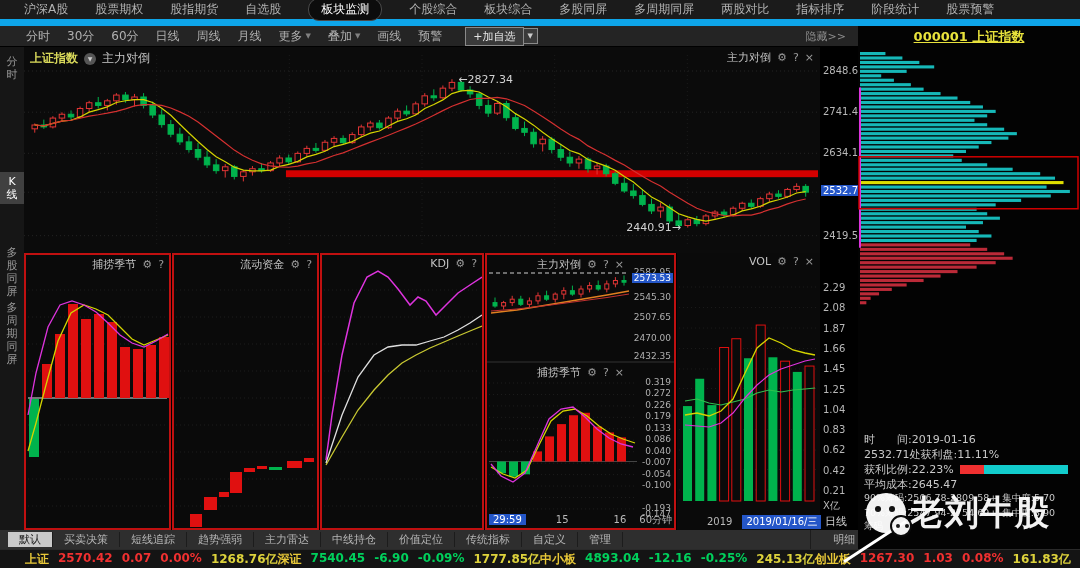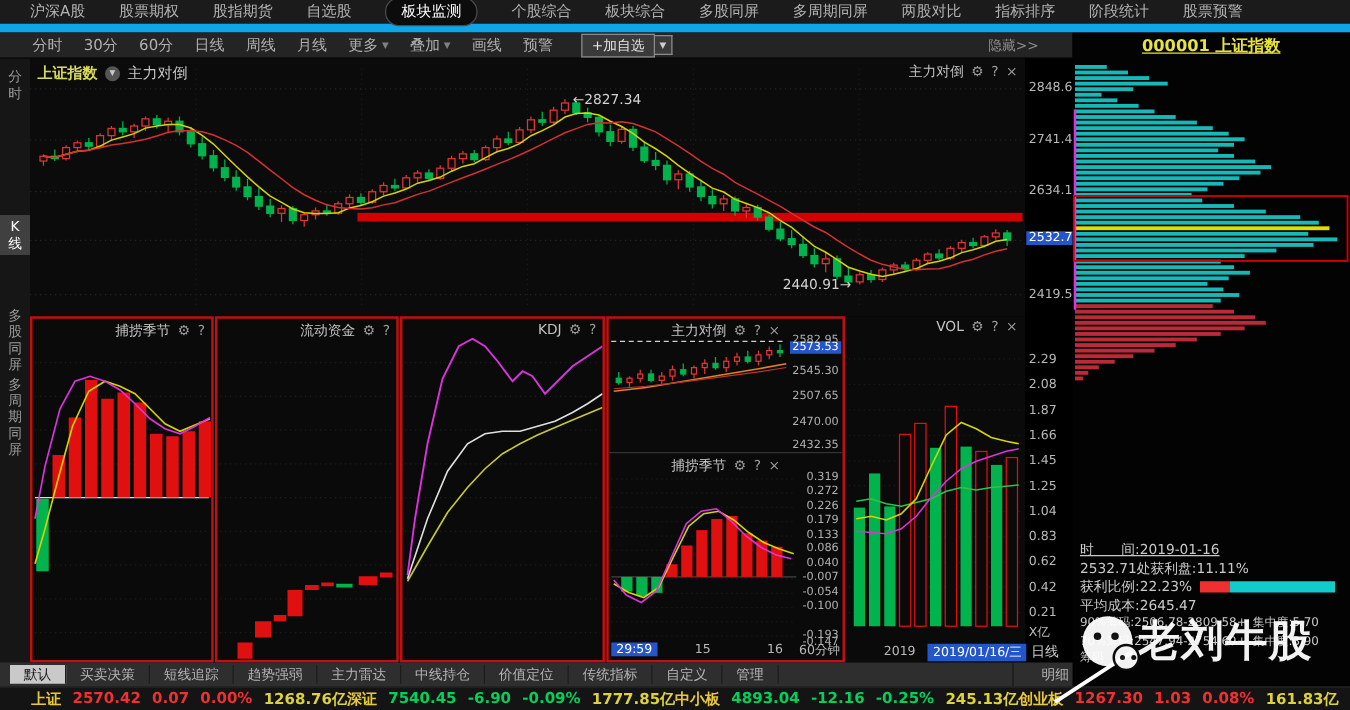--- a/index.html
+++ b/index.html
@@ -10,21 +10,21 @@
 .topmenu{position:absolute;left:0;top:0;width:1080px;height:26px;background:#1b1b1b;display:flex;align-items:center;padding-left:24px;gap:27px;border-bottom:7px solid #0ea5e9}
 .menu-item{font-size:12px;color:#b2b2b2;white-space:nowrap;cursor:pointer}
 .menu-item.active{background:#0c0c0c;border:1px solid #4a4a4a;border-radius:11px;padding:2px 12px;color:#fff}
 
 .toolbar{position:absolute;left:0;top:26px;width:858px;height:21px;background:#242424;display:flex;align-items:center;padding-left:26px;gap:17px;border-bottom:1px solid #000}
 .tb-item{font-size:12px;color:#b0b0b0;white-space:nowrap;cursor:pointer;display:flex;align-items:center;gap:3px}
 .tb-item .caret{font-size:7px;color:#808080}
 .addwatch{display:flex;align-items:center;margin-left:6px}
 .aw-btn{font-size:11px;color:#e4e4e4;background:#3a3a3a;border:1px solid #8a8a8a;padding:1px 7px;cursor:pointer}
 .aw-dd{font-size:7px;color:#ccc;background:#3a3a3a;border:1px solid #8a8a8a;border-left:none;padding:3px 4px;cursor:pointer}
-.hide-link{margin-left:auto;margin-right:27px;font-size:11px;color:#8d8d8d;cursor:pointer}
+.hide-link{margin-left:auto;margin-right:12px;font-size:11px;color:#8d8d8d;cursor:pointer}
 
 .sidebar{position:absolute;left:0;top:47px;width:24px;height:521px;background:#161616}
 .sb-item{position:absolute;left:0;width:24px;text-align:center;font-size:11px;color:#9a9a9a;line-height:13px;cursor:pointer;padding:3px 0}
 .sb-item.active{background:#404040;color:#fff}
 
 .main-chart{position:absolute;left:24px;top:47px;width:796px;height:206px;background:#0b0b0b}
 .main-chart svg{position:absolute;left:0;top:0}
 .mc-head-left{position:absolute;left:6px;top:3px;display:flex;align-items:center;gap:6px;z-index:3}
 .mc-sym{font-size:12px;color:#d9d95a;font-weight:bold;cursor:pointer}
 .ddc{width:12px;height:12px;border-radius:50%;background:#555;color:#ccc;font-size:6px;display:flex;align-items:center;justify-content:center;cursor:pointer}
@@ -687,21 +687,21 @@
         <rect x="2" y="230.95000000000002" width="63.6" height="3.1" fill="#bb2a38"></rect>
         <rect x="2" y="235.4" width="46.64" height="3.1" fill="#bb2a38"></rect>
         <rect x="2" y="239.85000000000002" width="31.8" height="3.1" fill="#bb2a38"></rect>
         <rect x="2" y="244.3" width="19.080000000000002" height="3.1" fill="#bb2a38"></rect>
         <rect x="2" y="248.75" width="10.600000000000001" height="3.1" fill="#bb2a38"></rect>
         <rect x="2" y="253.20000000000002" width="6.36" height="3.1" fill="#bb2a38"></rect>
         <line x1="2" x2="2" y1="39.6" y2="199.8" stroke="#dd33dd" stroke-width="2"></line>
         <rect x="1" y="108.80000000000001" width="219" height="51.95" fill="none" stroke="#d00000" stroke-width="1.5"></rect>
       </svg>
     <div class="rp-info" id="rpinfo">
-        <div class="irow" style="top: 28px; text-decoration: underline;">
+        <div class="irow" style="top: 28px;">
           <span>时　　间:2019-01-16</span>
         </div>
         <div class="irow" style="top: 43px;">
           <span>2532.71处获利盘:11.11%</span>
         </div>
         <div class="irow" style="top: 58px;">
           <span>获利比例:22.23%</span>
           <span class="ratio-bar">
             <span class="rb-red" style="width: 24px;"></span>
             <span class="rb-cyan" style="width: 84px;"></span>

